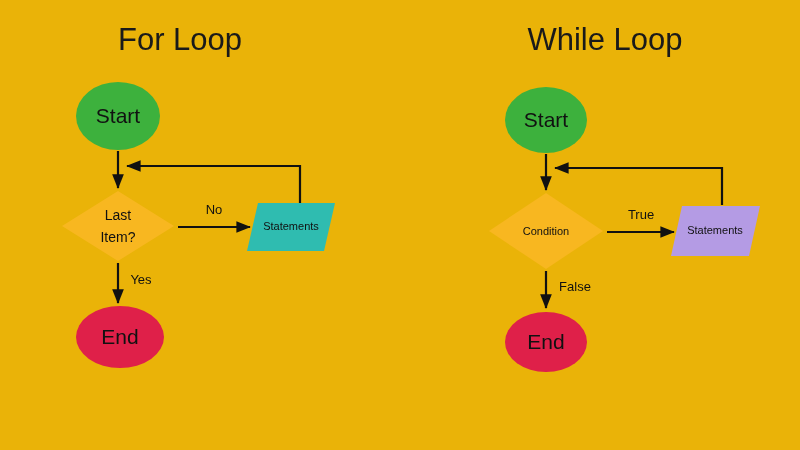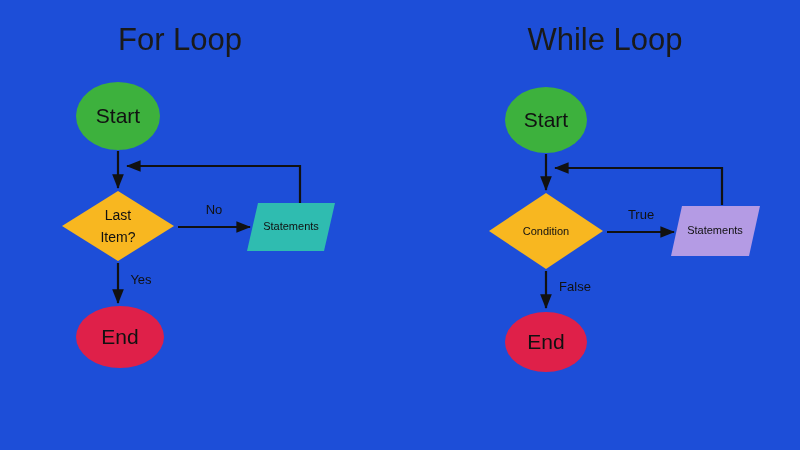--- a/index.html
+++ b/index.html
@@ -10,21 +10,21 @@
   body {
     width: 800px;
     height: 450px;
     overflow: hidden;
     font-family: "Liberation Sans", sans-serif;
   }
   #canvas {
     position: relative;
     width: 800px;
     height: 450px;
-    background: #1d4ed8;
+    background: #eab308;
   }
   svg.flow {
     position: absolute;
     top: 0;
     left: 0;
     width: 800px;
     height: 450px;
   }
   .title-text {
     font-family: "Liberation Sans", sans-serif;

